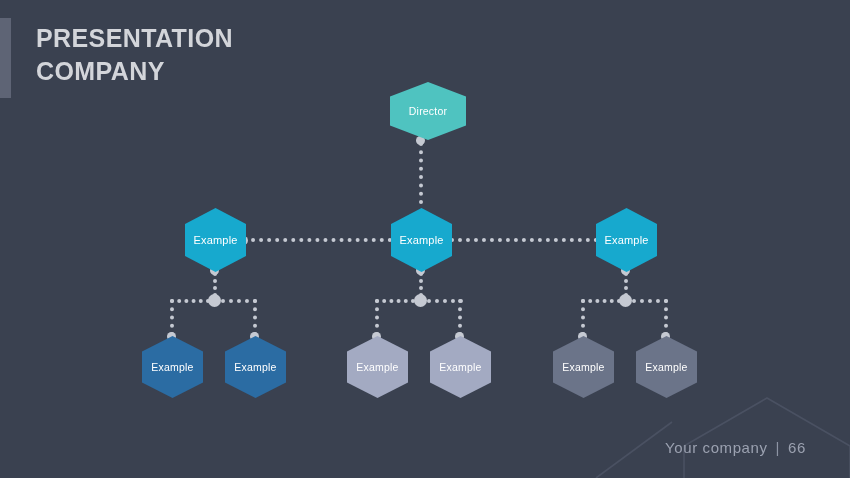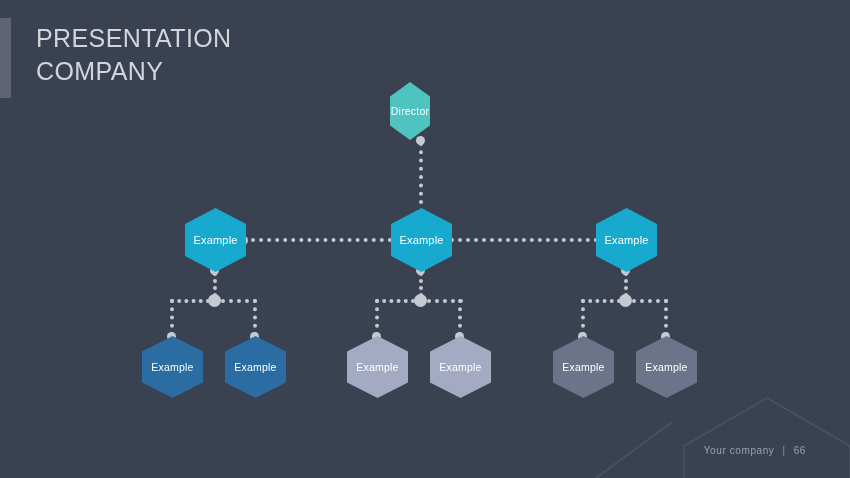--- a/index.html
+++ b/index.html
@@ -34,32 +34,32 @@
   }
 
   
   .title {
     position: absolute;
     left: 36px;
     top: 22px;
     color: #d3d5da;
     font-size: 25px;
     line-height: 1.33;
-    font-weight: 400;
+    font-weight: 700;
     letter-spacing: 0.4px;
     white-space: pre-line;
   }
 
   
   .footer {
     position: absolute;
     right: 44px;
     bottom: 22px;
     color: #9ba1b0;
-    font-size: 10px;
+    font-size: 15px;
     letter-spacing: 0.6px;
     display: flex;
     align-items: center;
     gap: 8px;
   }
   .footer .sep { color: #8d94a4; }
 
   
   .chart {
     position: absolute;
@@ -152,21 +152,21 @@
     <div class="dot small" style="left:621px; top:266px;"></div>
     <div class="conn-v" style="left:624px; top:272px; height:25px;"></div>
     <div class="dot big" style="left:619px; top:294px;"></div>
     <div class="conn-h" style="left:581px; top:299px; width:40px;"></div>
     <div class="conn-h" style="left:632px; top:299px; width:36px;"></div>
     <div class="conn-v" style="left:581px; top:299px; height:37px;"></div>
     <div class="conn-v" style="left:664px; top:299px; height:37px;"></div>
     <div class="dot small" style="left:578px; top:332px;"></div>
     <div class="dot small" style="left:661px; top:332px;"></div>
 
-    <div class="node lvl1" style="left:390px; top:82px; width:40px; height:58px; background:#4fc3c0;">
+    <div class="node lvl1" style="left:390px; top:82px; width:76px; height:58px; background:#4fc3c0;">
       <span>Director</span>
     </div>
 
     <div class="node lvl2" style="left:185px; top:208px; width:61px; height:64px; background:#17a9ce;">
       <span>Example</span>
     </div>
     <div class="node lvl2" style="left:391px; top:208px; width:61px; height:64px; background:#17a9ce;">
       <span>Example</span>
     </div>
     <div class="node lvl2" style="left:596px; top:208px; width:61px; height:64px; background:#17a9ce;">

